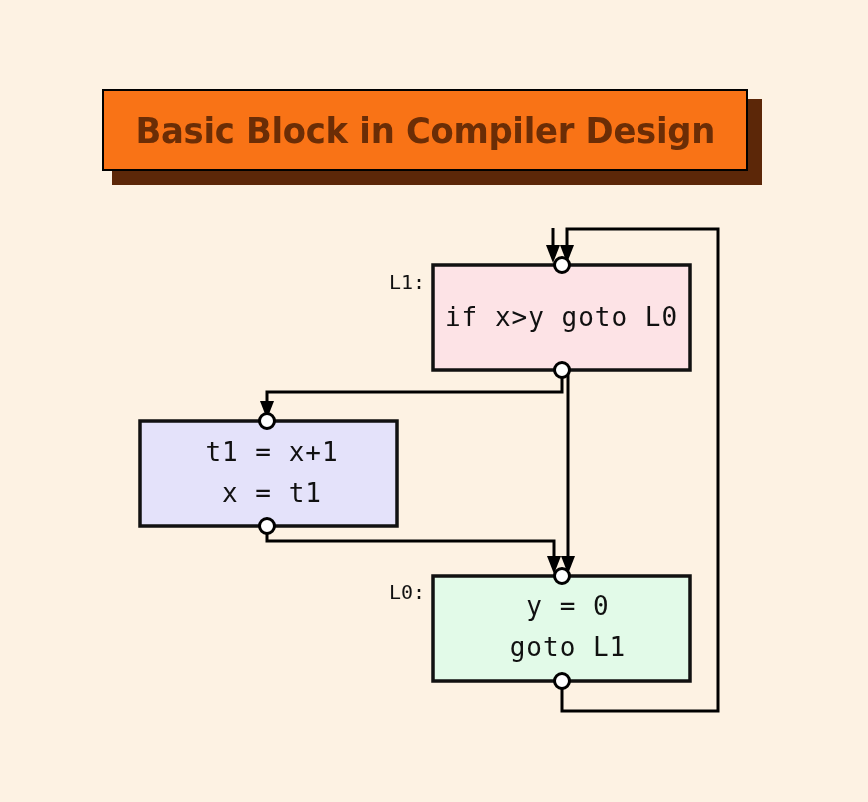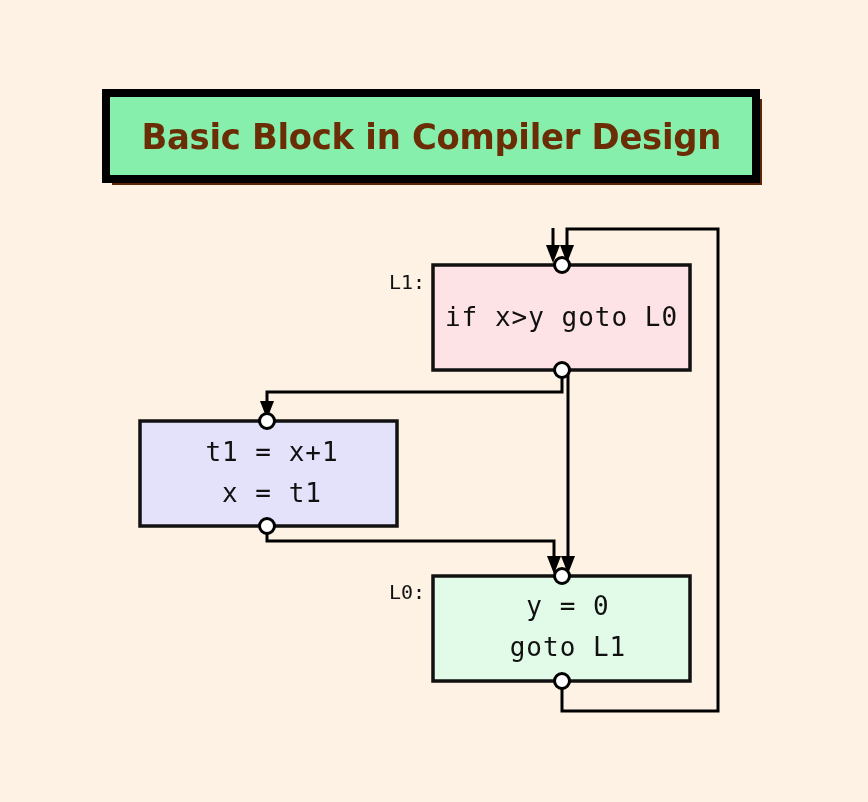--- a/index.html
+++ b/index.html
@@ -27,22 +27,22 @@
     width: 650px;
     height: 86px;
     background: #5c2708;
   }
   .title-box {
     position: absolute;
     left: 102px;
     top: 89px;
     width: 642px;
     height: 78px;
-    background: #86efac;
-    border: 8px solid #000000;
+    background: #f97316;
+    border: 2px solid #000000;
     display: flex;
     align-items: center;
     justify-content: center;
     box-sizing: content-box;
   }
   .title-text {
     font-family: "DejaVu Sans", sans-serif;
     font-weight: bold;
     font-size: 36px;
     letter-spacing: -0.3px;

